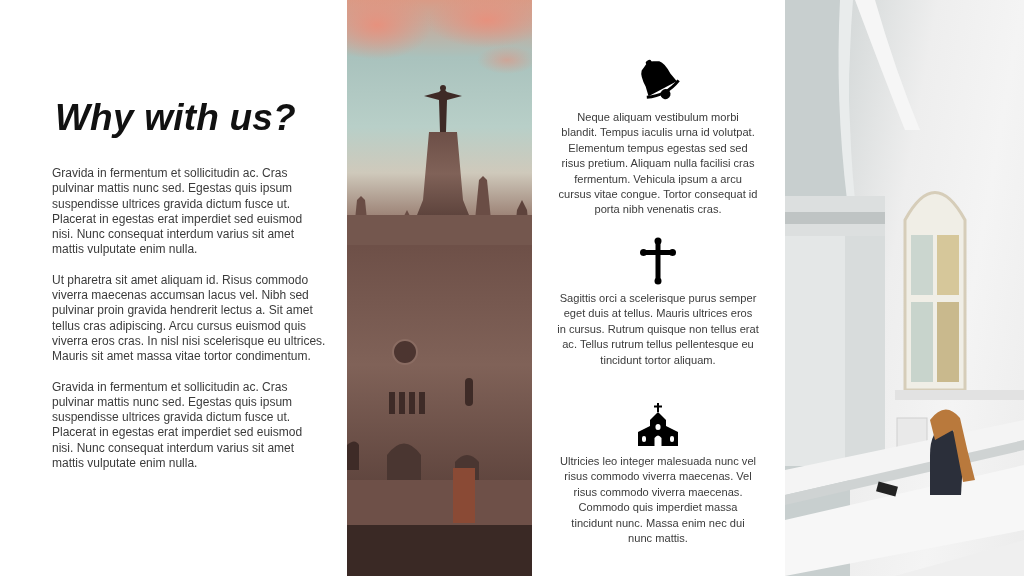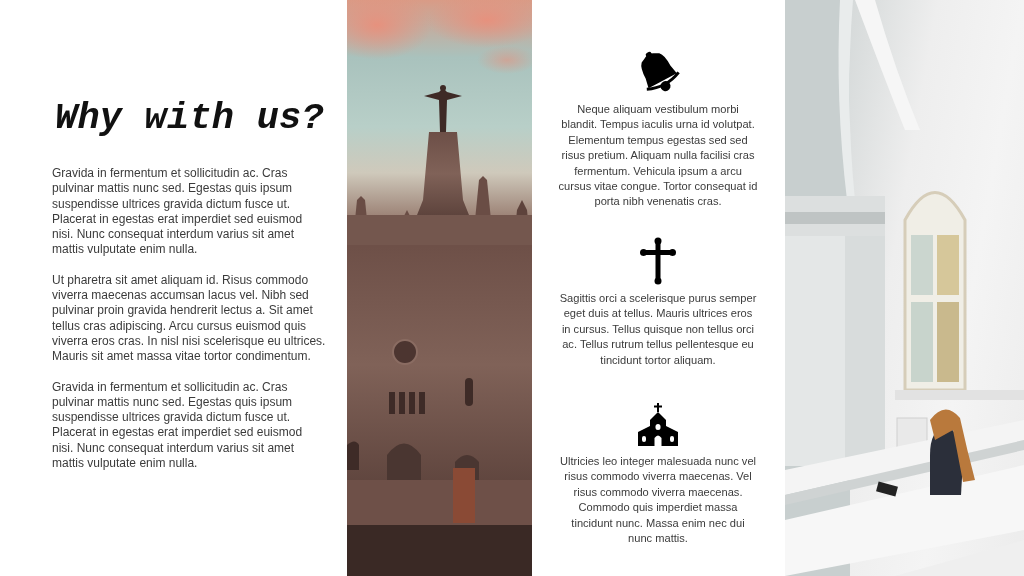--- a/index.html
+++ b/index.html
@@ -7,21 +7,21 @@
     width: 1024px; height: 576px; overflow: hidden;
     background: #ffffff; position: relative;
     font-family: "Liberation Sans", sans-serif;
     color: #3a3a3a;
   }
   .slide { position: absolute; inset: 0; background: #fff; }
 
   
   .left { position: absolute; left: 52px; top: 92px; width: 280px; }
   .title {
-    font-family: Liberation Mono, monospace;
+    font-family: Liberation Sans, sans-serif;
     font-style: italic;
     font-size: 37px;
     color: #111;
     margin: 0 0 22px 3px;
     letter-spacing: 0.2px;
     line-height: 52px;
   }
   .para {
     font-size: 12px; line-height: 15.3px; color: #3b3b3b;
     margin: 0 0 15px 0; white-space: pre-line;
@@ -121,21 +121,21 @@
 
       <rect x="0" y="480" width="185" height="50" fill="#6e5048"></rect>
 
       <rect x="106" y="468" width="22" height="55" fill="#8a4a35"></rect>
 
       <rect x="0" y="525" width="185" height="51" fill="#3a2925"></rect>
     </svg>
   </div>
 
   <div class="middle">
-    <div class="feature" style="top:48px;">
+    <div class="feature" style="top:56px;">
       <svg class="icon" width="52" height="48" viewBox="0 0 52 48">
         <g transform="rotate(-28 26 24)">
           <path d="M20 6 Q26 2 32 6 L36 8 Q40 12 40 24 L42 34 L10 34 L12 24 Q12 12 16 8 Z" fill="#000"></path>
           <rect x="23" y="2" width="6" height="5" rx="2" fill="#000"></rect>
           <path d="M8 34 Q26 42 44 34" stroke="#000" stroke-width="3" fill="none"></path>
           <circle cx="26" cy="40" r="5" fill="#000"></circle>
         </g>
       </svg>
       <div class="text">Neque  aliquam vestibulum  morbi
 blandit. Tempus iaculis urna id volutpat.
@@ -150,21 +150,21 @@
       <svg class="icon" width="36" height="48" viewBox="0 0 36 48">
         <rect x="15.5" y="4" width="5" height="40" fill="#000"></rect>
         <rect x="3" y="13" width="30" height="5" fill="#000"></rect>
         <circle cx="18" cy="4" r="3.5" fill="#000"></circle>
         <circle cx="18" cy="44" r="3.5" fill="#000"></circle>
         <circle cx="3.5" cy="15.5" r="3.5" fill="#000"></circle>
         <circle cx="32.5" cy="15.5" r="3.5" fill="#000"></circle>
       </svg>
       <div class="text">Sagittis orci a  scelerisque purus semper
 eget duis at tellus. Mauris ultrices eros
-in cursus. Tellus  quisque non  tellus orci
+in cursus. Rutrum  quisque non  tellus erat
 ac. Tellus rutrum  tellus pellentesque eu
 tincidunt  tortor  aliquam.</div>
     </div>
 
     <div class="feature" style="top:402px;text-align:center;">
       <svg class="icon" width="46" height="46" viewBox="0 0 46 46">
         <rect x="22" y="1" width="2" height="9" fill="#000"></rect>
         <rect x="19" y="3.5" width="8" height="2" fill="#000"></rect>
         <path d="M23 10 L31 18 L31 44 L15 44 L15 18 Z" fill="#000"></path>
         <path d="M3 44 L3 30 L15 24 L15 44 Z" fill="#000"></path>

